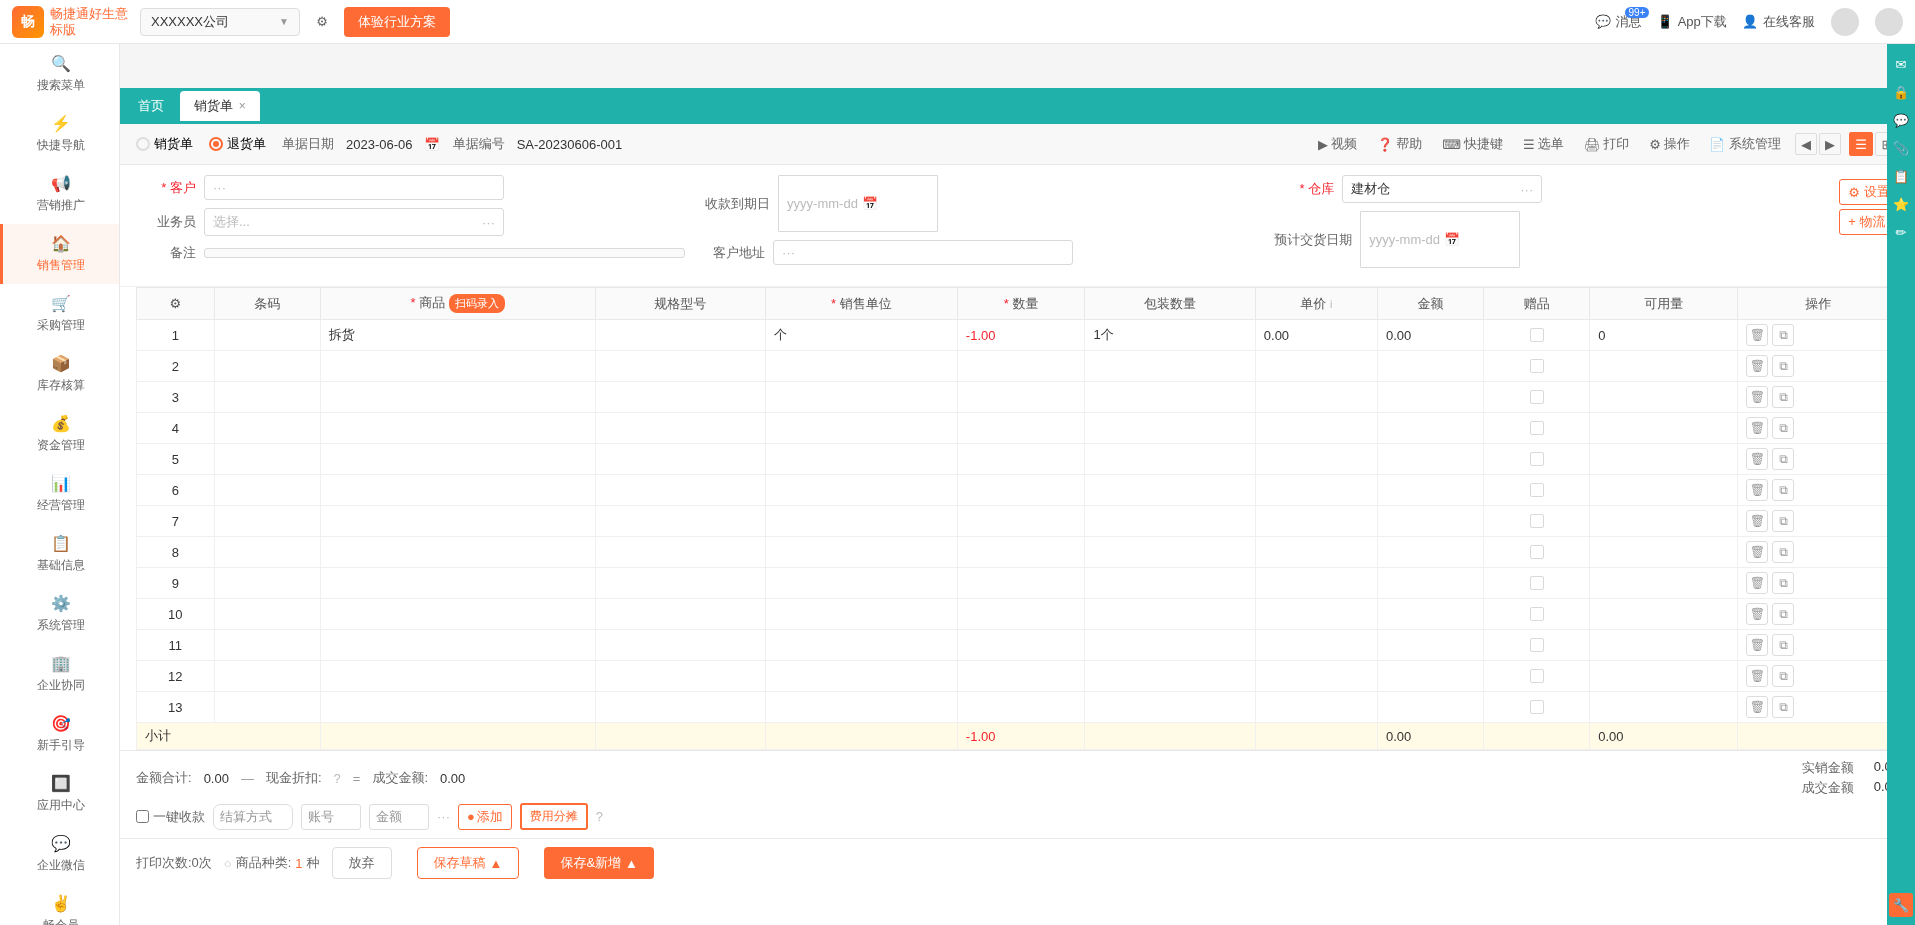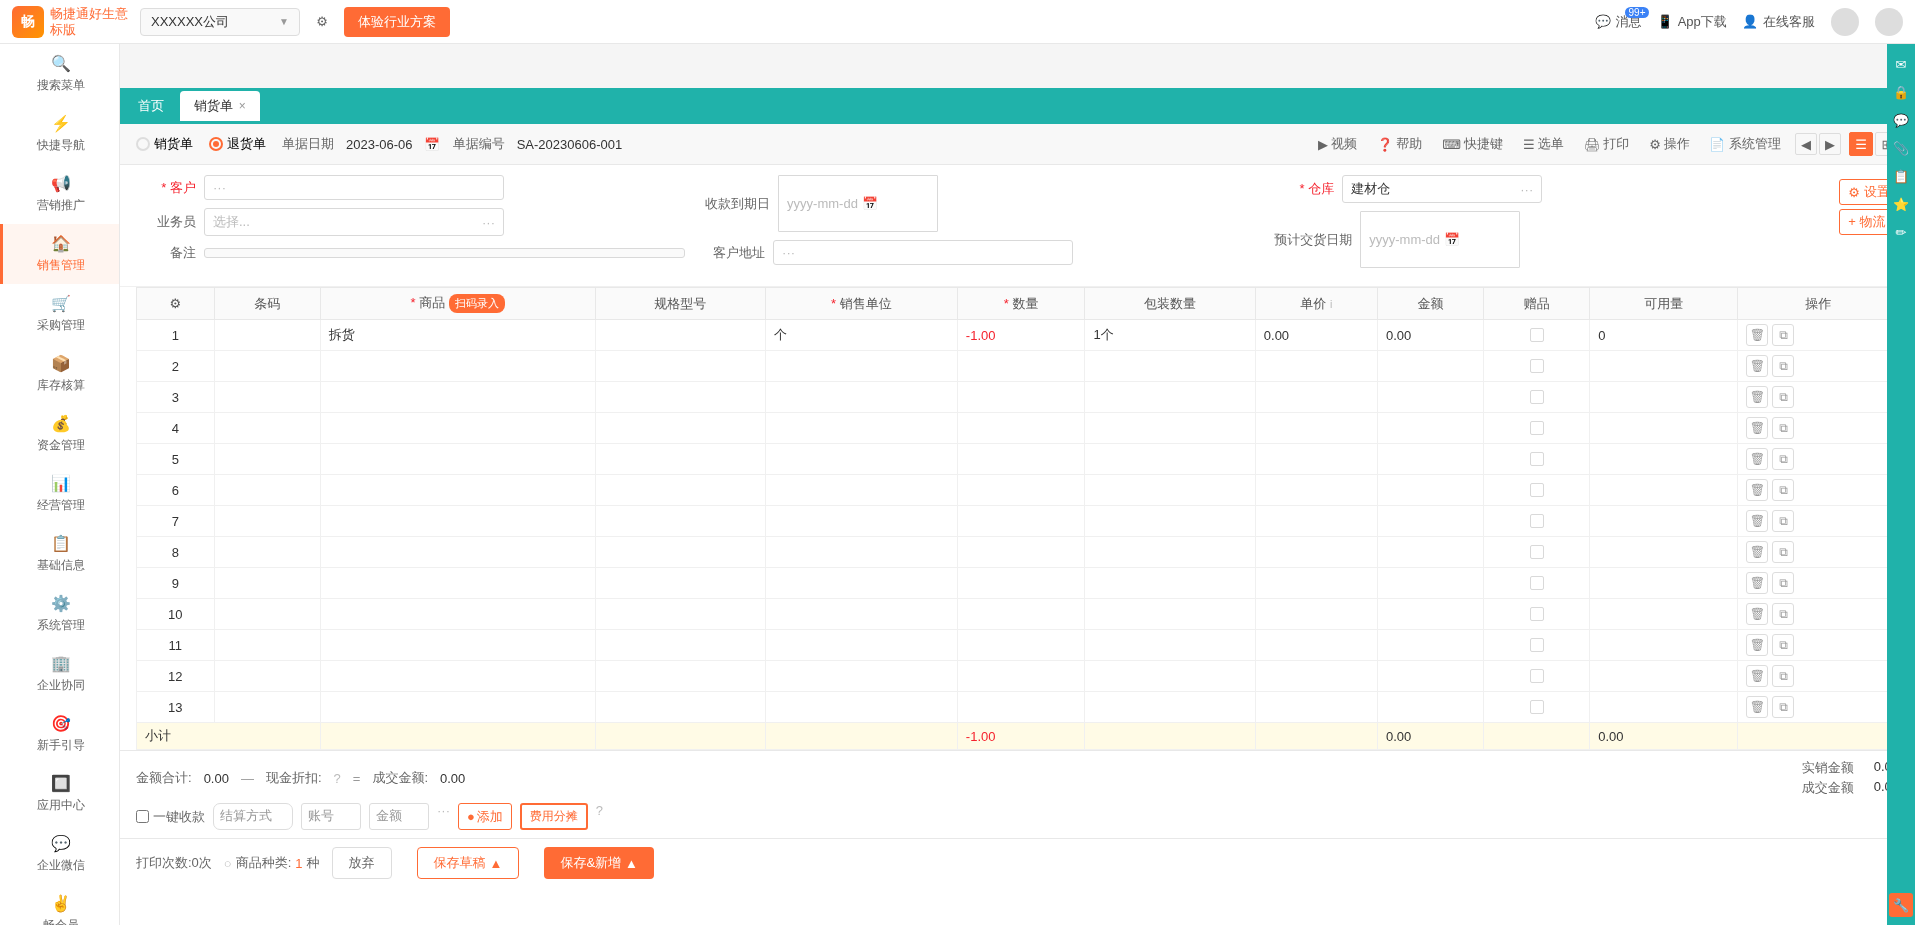--- a/index.html
+++ b/index.html
@@ -96,21 +96,21 @@
     
     .form-footer { background: #fff; border-top: 1px solid #e8e8e8; padding: 8px 16px; }
     .footer-row1 { display: flex; align-items: center; gap: 12px; margin-bottom: 6px; }
     .amount-label { color: #666; }
     .amount-value { color: #333; font-weight: 500; }
     .discount-dash { color: #999; }
     .equals-sign { color: #999; }
     .final-row { display: flex; justify-content: space-between; gap: 20px; }
     .final-label { color: #666; }
     .final-value { color: #333; font-weight: 500; }
-    .footer-row2 { display: flex; gap: 8px; }
+    .footer-row2 { display: flex; align-items: center; gap: 8px; }
     .one-click-pay { display: flex; align-items: center; gap: 4px; color: #666; }
     .pay-method { border: 1px solid #ddd; border-radius: 7px; padding: 3px 6px; color: #666; min-width: 80px; }
     .pay-account { border: 1px solid #ddd; border-radius: 3px; padding: 3px 6px; color: #999; min-width: 60px; }
     .pay-amount { border: 1px solid #ddd; border-radius: 3px; padding: 3px 6px; color: #999; min-width: 60px; }
     .add-btn { color: #ff6b35; border: 1px solid #ff6b35; border-radius: 3px; padding: 3px 8px; cursor: pointer; display: flex; align-items: center; gap: 2px; }
     .expense-split-btn { background: #fff; border: 2px solid #ff6b35; border-radius: 3px; padding: 3px 8px; color: #ff6b35; cursor: pointer; font-size: 12px; }
     .help-icon { color: #bbb; cursor: pointer; }
 
     
     .action-bar { background: #fff; border-top: 1px solid #e8e8e8; padding: 8px 16px; display: flex; align-items: center; gap: 12px; }

